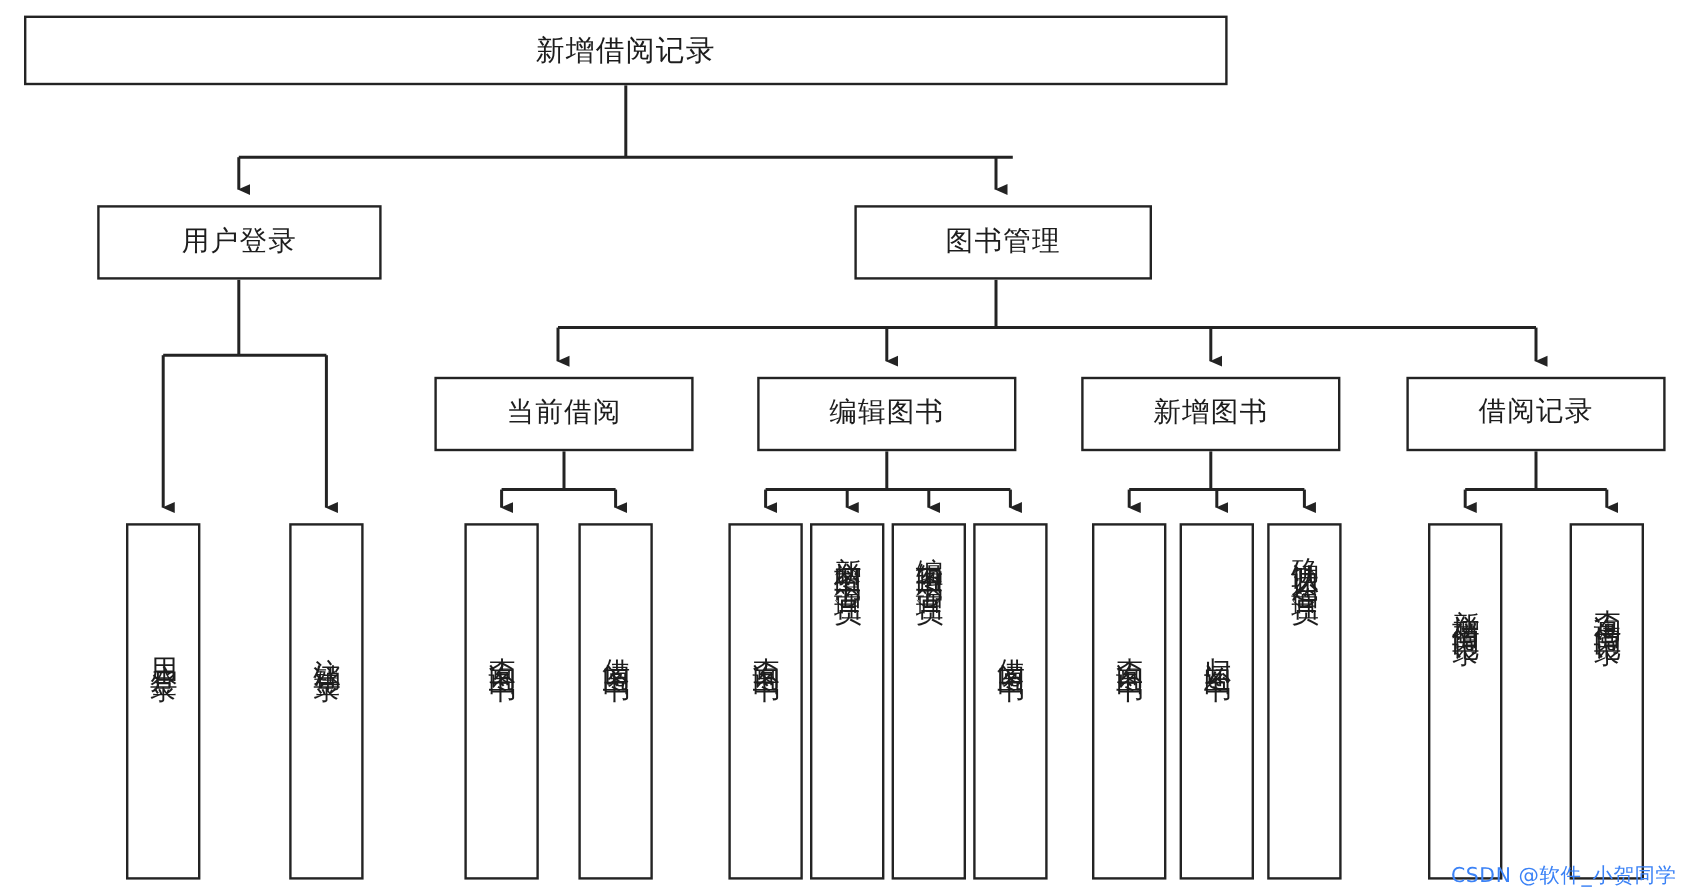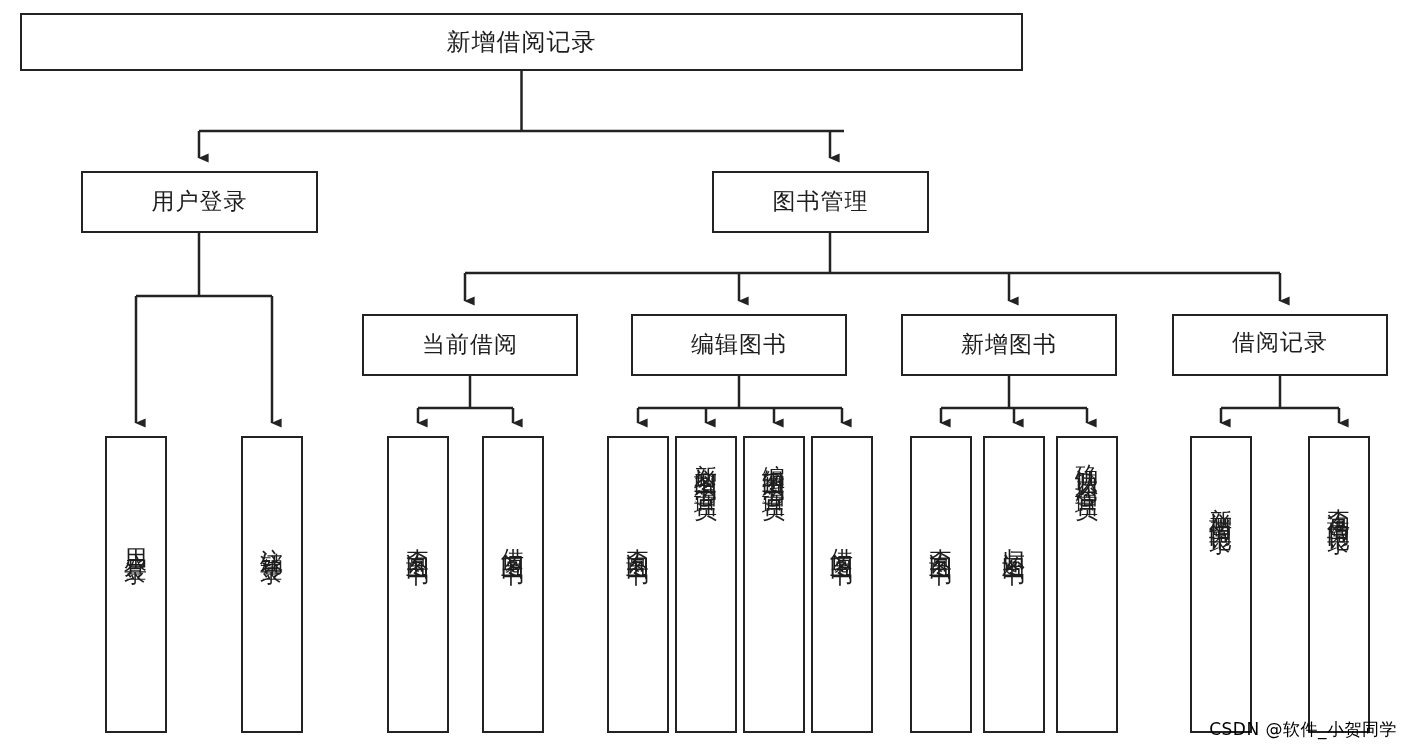--- a/index.html
+++ b/index.html
@@ -55,21 +55,21 @@
     letter-spacing: 5px;
     line-height: 1.05;
     white-space: nowrap;
     color: #1d1d1d;
   }
   .watermark {
     position: absolute;
     right: 8px;
     bottom: 6px;
     font-size: 17px;
-    color: #000000;
+    color: #3b82f6;
     letter-spacing: 0.5px;
     white-space: nowrap;
   }
 </style>
 </head>
 <body>
 
 <div id="canvas">
 
   <svg id="edges" viewBox="0 0 1405 747">
@@ -122,21 +122,21 @@
     </g>
   </svg>
 
   <div class="node horiz root" style="left:20px; top:13px; width:1003px; height:58px;">
     <span>新增借阅记录</span>
   </div>
 
   <div class="node horiz" style="left:81px; top:171px; width:237px; height:62px;">
     <span>用户登录</span>
   </div>
-  <div class="node horiz" style="left:712px; top:171px; width:217px; height:62px;">
+  <div class="node horiz" style="left:712px; top:171px; width:248px; height:62px;">
     <span>图书管理</span>
   </div>
 
   <div class="node horiz" style="left:362px; top:314px; width:216px; height:62px;">
     <span>当前借阅</span>
   </div>
   <div class="node horiz" style="left:631px; top:314px; width:216px; height:62px;">
     <span>编辑图书</span>
   </div>
   <div class="node horiz" style="left:901px; top:314px; width:216px; height:62px;">

